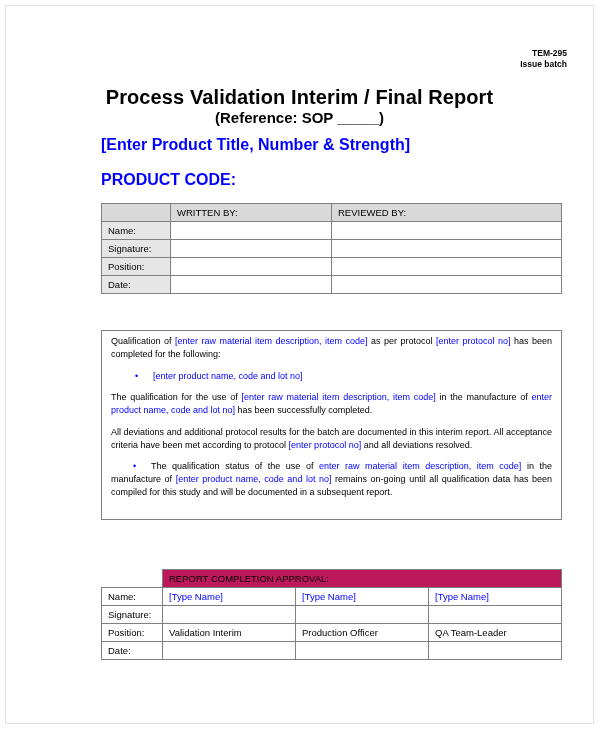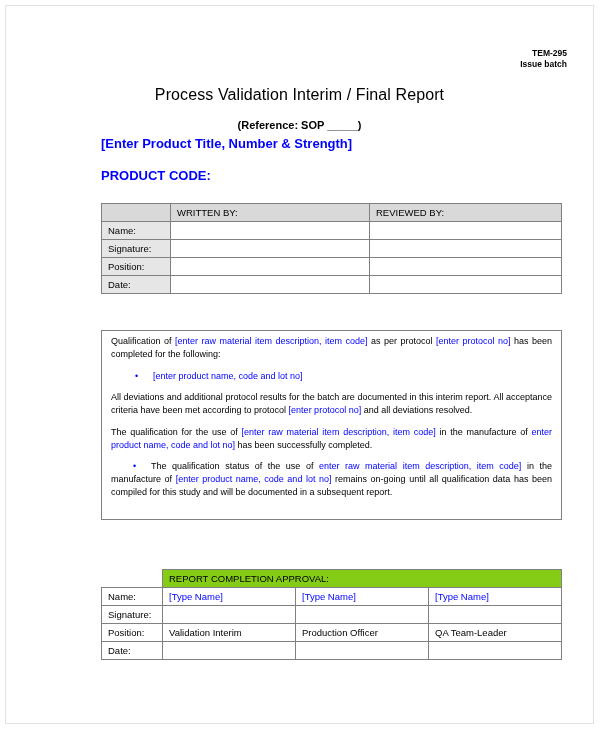--- a/index.html
+++ b/index.html
@@ -33,38 +33,38 @@
     line-height: 1.35;
   }
   .doc-title-block {
     position: absolute;
     top: 80px;
     left: 0;
     right: 0;
     text-align: center;
   }
   .doc-title {
+    font-size: 20px;
+    font-weight: bold;
+    letter-spacing: 0.1px;
+  }
+  .doc-subtitle {
+    font-size: 15px;
+    font-weight: bold;
+    margin-top: 0;
+  }
+  .product-lines {
+    position: absolute;
+    top: 130px;
+    left: 95px;
+  }
+  .blue-bold {
+    color: #0000ff;
+    font-weight: bold;
     font-size: 16px;
-    font-weight: normal;
-    letter-spacing: 0.1px;
-  }
-  .doc-subtitle {
-    font-size: 11px;
-    font-weight: bold;
-    margin-top: 15px;
-  }
-  .product-lines {
-    position: absolute;
-    top: 130px;
-    left: 95px;
-  }
-  .blue-bold {
-    color: #0000ff;
-    font-weight: bold;
-    font-size: 13px;
   }
   .product-lines .line2 {
     margin-top: 17px;
   }
 
   
   table.grid {
     border-collapse: collapse;
     table-layout: fixed;
   }
@@ -161,21 +161,21 @@
     position: absolute;
     top: 563px;
     left: 95px;
     width: 461px;
   }
   .appr-table td {
     height: 21px;
     font-size: 9.5px;
   }
   .appr-hdr {
-    background: #84cc16;
+    background: #be185d;
     font-weight: bold;
     font-size: 10.5px;
   }
   .appr-label {
     background: #ffffff;
     font-size: 9.5px;
   }
   .blue-cell {
     color: #0000ff;
     font-size: 9.5px;
@@ -205,21 +205,21 @@
 
   <div class="product-lines">
     <div class="blue-bold line1">[Enter Product Title, Number &amp; Strength]</div>
     <div class="blue-bold line2">PRODUCT CODE:</div>
   </div>
 
   <table class="grid sig-table">
     <tbody>
       <tr>
         <td class="cell-gray" style="width:69px"></td>
-        <td class="cell-hdr" style="width:199px">WRITTEN BY:</td>
+        <td class="cell-hdr" style="width:161px">WRITTEN BY:</td>
         <td class="cell-hdr">REVIEWED BY:</td>
       </tr>
       <tr>
         <td class="cell-label">Name:</td>
         <td></td>
         <td></td>
       </tr>
       <tr>
         <td class="cell-label">Signature:</td>
         <td></td>
@@ -241,23 +241,23 @@
   <div class="qual-box">
     <div class="qual-body">
 
       <p><span>Qualification of </span><span class="blue">[enter raw material item description, item code]</span><span> as per protocol </span><span class="blue">[enter protocol no]</span><span> has been completed for the following:</span></p>
 
       <div class="bullet-row">
         <span class="bullet-dot">•</span>
         <span class="bullet-text blue">[enter product name, code and lot no]</span>
       </div>
 
+      <p><span>The qualification for the use of </span><span class="blue">[enter raw material item description, item code]</span><span> in the manufacture of </span><span class="blue">enter product name, code and lot no]</span><span> has been successfully completed.</span></p>
+
       <p><span>All deviations and additional protocol results for the batch are documented in this interim report. All acceptance criteria have been met according to protocol </span><span class="blue">[enter protocol no]</span><span> and all deviations resolved.</span></p>
-
-      <p><span>The qualification for the use of </span><span class="blue">[enter raw material item description, item code]</span><span> in the manufacture of </span><span class="blue">enter product name, code and lot no]</span><span> has been successfully completed.</span></p>
 
       <p class="last"><span class="indent-bullet">•</span><span>The qualification status of the use of </span><span class="blue">enter raw material item description, item code]</span><span> in the manufacture of </span><span class="blue">[enter product name, code and lot no]</span><span> remains on-going until all qualification data has been compiled for this study and will be documented in a subsequent report.</span></p>
 
     </div>
   </div>
 
   <table class="grid appr-table">
     <tbody>
       <tr>
         <td class="nb" style="width:61px"></td>

